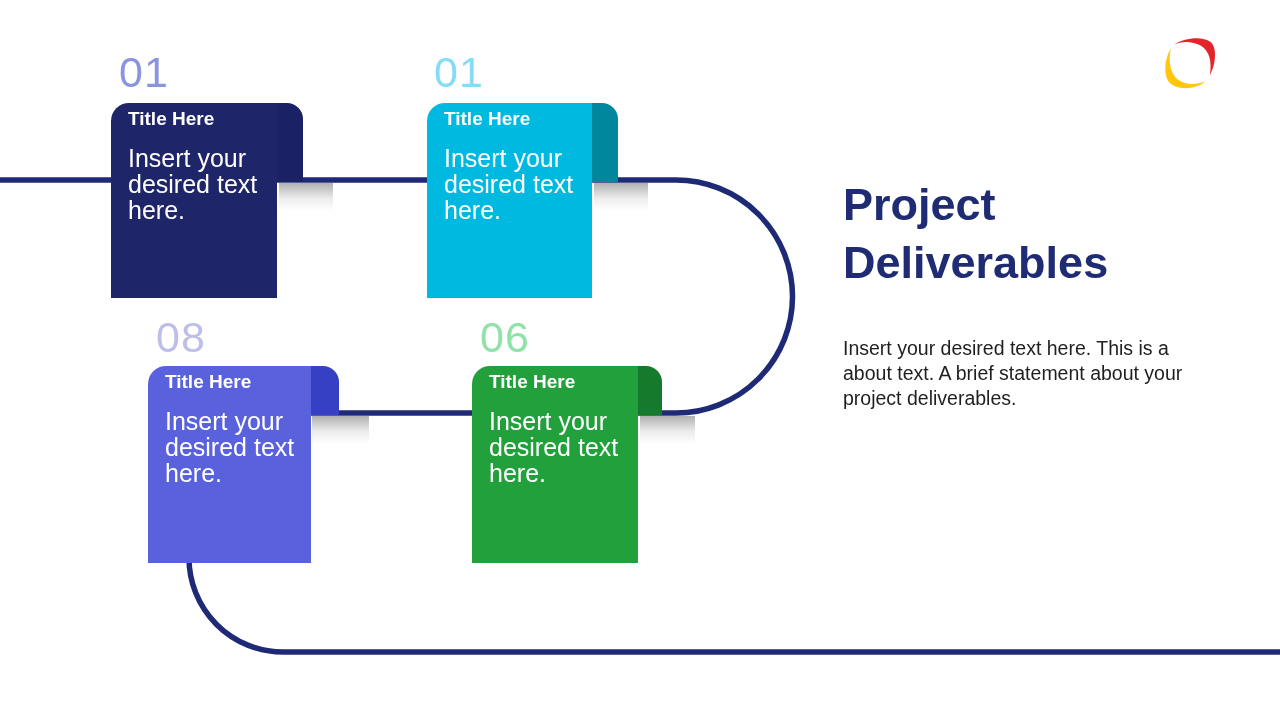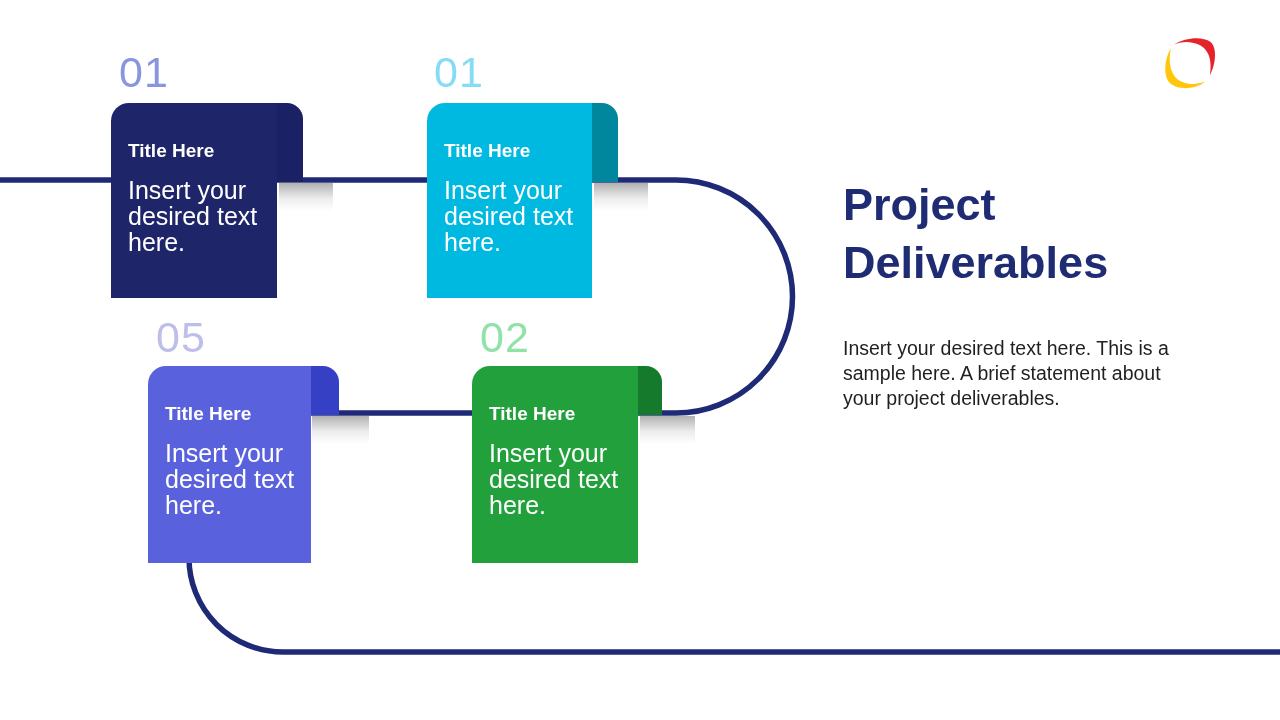--- a/index.html
+++ b/index.html
@@ -23,21 +23,21 @@
   .shadow-4{left:640px;top:416px;width:55px;height:28px;}
 
   
   .card-tab{position:absolute;z-index:3;border-radius:0 16px 0 0;}
   .tab-1{left:250px;top:103px;width:53px;height:79px;}
   .tab-2{left:565px;top:103px;width:53px;height:79px;}
   .tab-3{left:286px;top:366px;width:53px;height:49px;}
   .tab-4{left:609px;top:366px;width:53px;height:49px;}
 
   
-  .card{position:absolute;z-index:4;border-radius:18px 0 0 0;color:#ffffff;box-sizing:border-box;padding:36px 16px 0 17px;}
+  .card{position:absolute;z-index:4;border-radius:18px 0 0 0;color:#ffffff;box-sizing:border-box;padding:4px 16px 0 17px;}
   .card-1{left:111px;top:103px;width:166px;height:195px;}
   .card-2{left:427px;top:103px;width:165px;height:195px;}
   .card-3{left:148px;top:366px;width:163px;height:197px;}
   .card-4{left:472px;top:366px;width:166px;height:197px;}
   .card-title{font-size:19px;font-weight:bold;line-height:24px;}
   .card-body{margin-top:14px;font-size:25px;line-height:26px;width:132px;}
 
   
   .step-number{position:absolute;z-index:5;font-size:43px;font-weight:300;line-height:40px;letter-spacing:1px;}
   .num-1{left:119px;top:52px;}
@@ -70,39 +70,39 @@
 <div class="curl-shadow shadow-3"></div>
 <div class="curl-shadow shadow-4"></div>
 
 <div class="card-tab tab-1" style="background-color: rgb(26, 33, 100);"></div>
 <div class="card-tab tab-2" style="background-color: rgb(0, 135, 158);"></div>
 <div class="card-tab tab-3" style="background-color: rgb(54, 64, 196);"></div>
 <div class="card-tab tab-4" style="background-color: rgb(21, 122, 44);"></div>
 
 <div class="step-number num-1" style="color: rgb(138, 149, 223);">01</div>
 <div class="step-number num-2" style="color: rgb(133, 220, 244);">01</div>
-<div class="step-number num-3" style="color: rgb(189, 191, 234);">05</div>
-<div class="step-number num-4" style="color: rgb(144, 226, 168);">02</div>
+<div class="step-number num-3" style="color: rgb(189, 191, 234);">08</div>
+<div class="step-number num-4" style="color: rgb(144, 226, 168);">06</div>
 
 <div class="card card-1" style="background-color: rgb(30, 38, 105);">
   <div class="card-title">Title Here</div>
   <div class="card-body">Insert your desired text here.</div>
 </div>
 <div class="card card-2" style="background-color: rgb(0, 185, 224);">
   <div class="card-title">Title Here</div>
   <div class="card-body">Insert your desired text here.</div>
 </div>
 <div class="card card-3" style="background-color: rgb(90, 97, 221);">
   <div class="card-title">Title Here</div>
   <div class="card-body">Insert your desired text here.</div>
 </div>
 <div class="card card-4" style="background-color: rgb(33, 160, 60);">
   <div class="card-title">Title Here</div>
   <div class="card-body">Insert your desired text here.</div>
 </div>
 
 <div class="slide-title">Project Deliverables</div>
-<div class="slide-desc">Insert your desired text here. This is a sample here. A brief statement about your project deliverables.</div>
+<div class="slide-desc">Insert your desired text here. This is a about text. A brief statement about your project deliverables.</div>
 
 <svg id="logo" viewBox="0 0 100 100">
   <path d="M22,21 C40,10 66,8 79,17 C89,25 88,50 78,69 C81,48 78,32 64,23 C50,15 33,16 22,21 Z" fill="#E5232B"></path>
   <path d="M17,27 C8,42 4,68 15,81 C27,93 55,92 71,79 C52,86 33,83 23,71 C14,59 14,41 17,27 Z" fill="#FFC60B"></path>
 </svg>
 
 </body></html>

